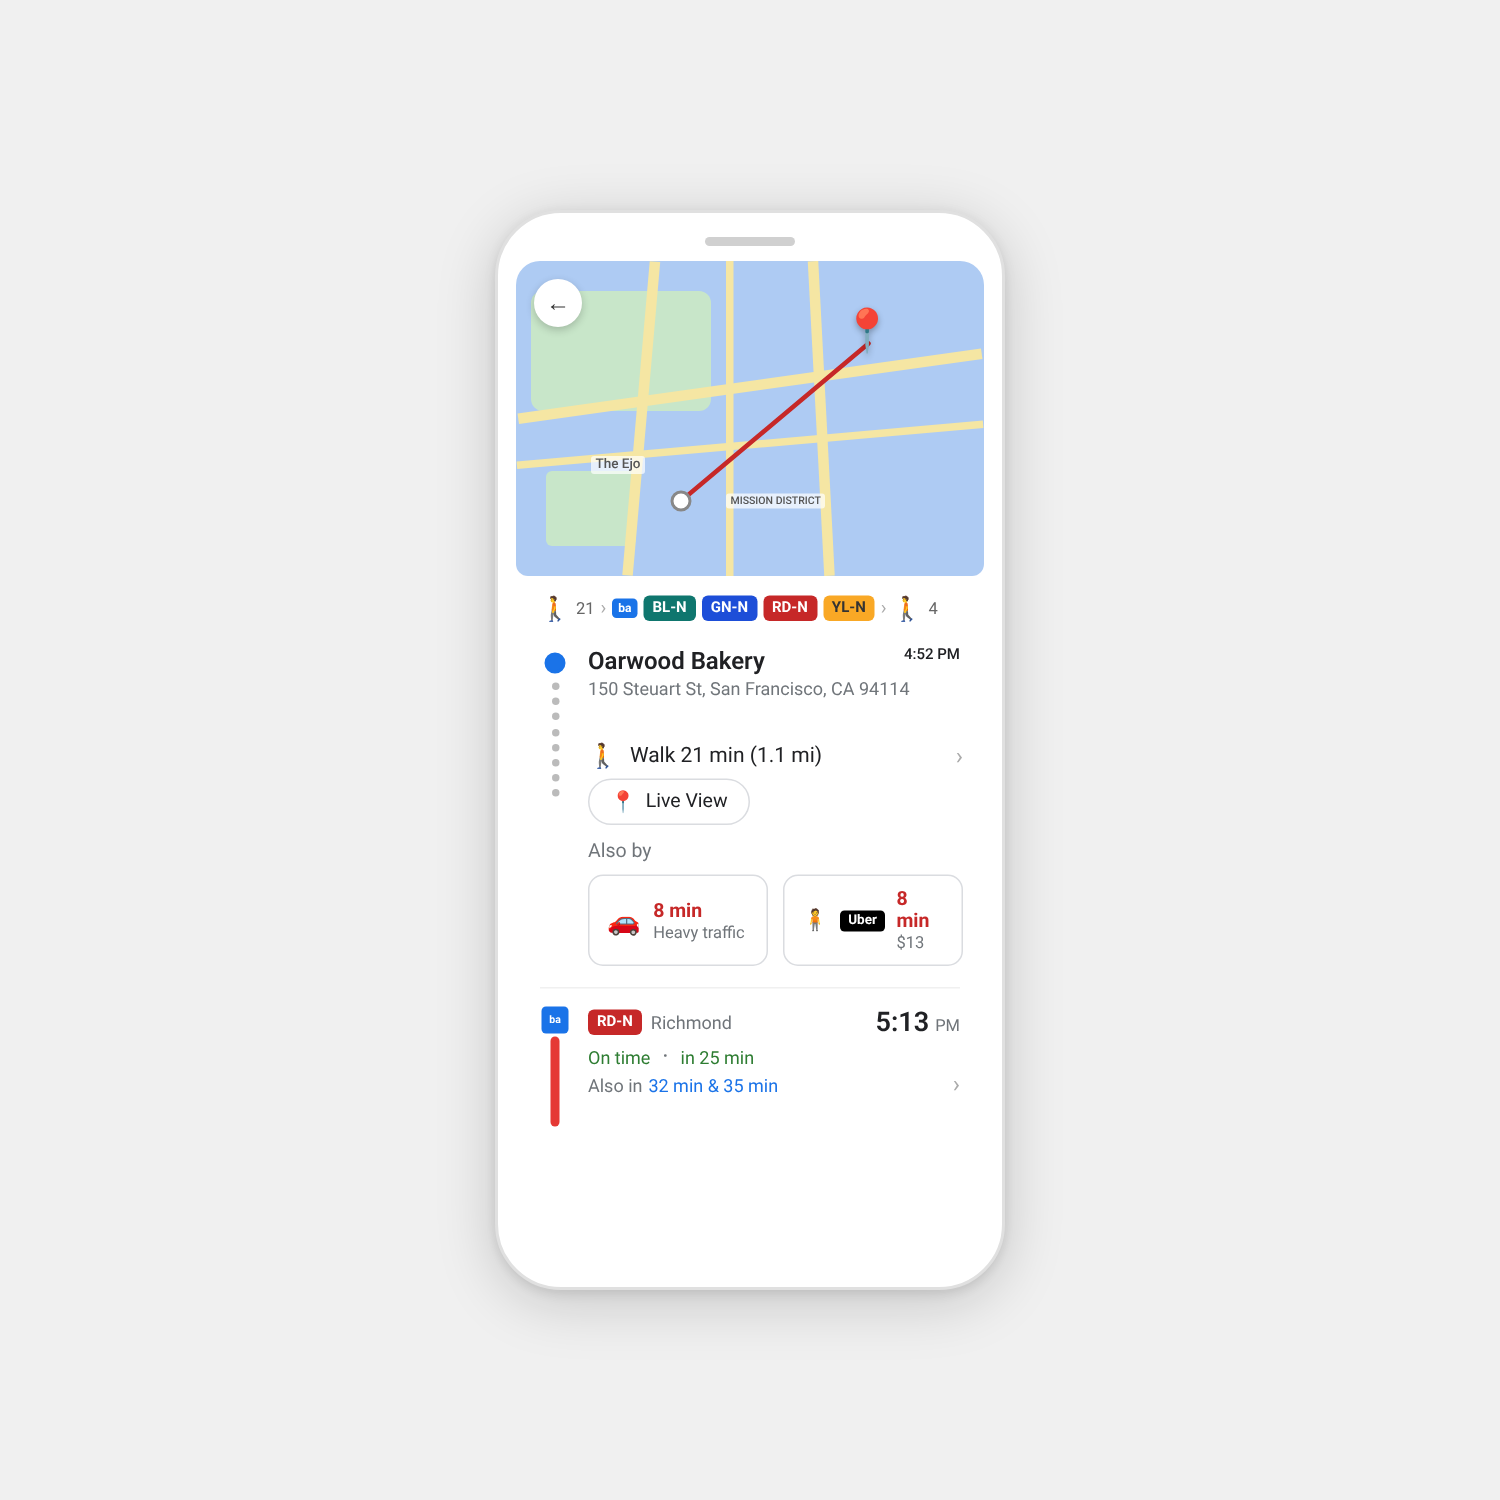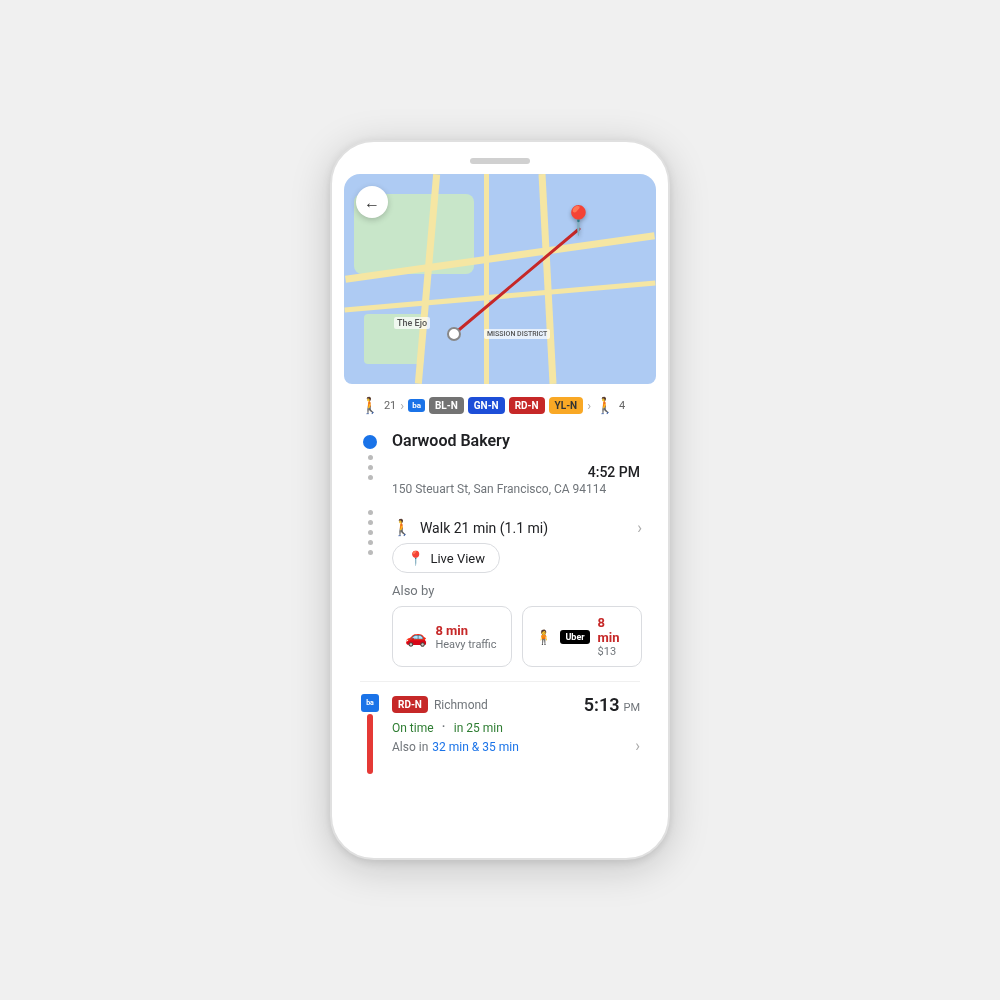--- a/index.html
+++ b/index.html
@@ -133,21 +133,21 @@
       padding: 2px 4px;
       border-radius: 3px;
     }
     .transit-badge {
       color: white;
       font-size: 10px;
       font-weight: 700;
       padding: 3px 6px;
       border-radius: 4px;
     }
-    .badge-bl { background: #737373; }
+    .badge-bl { background: #0f766e; }
     .badge-gn { background: #1d4ed8; }
     .badge-rd { background: #c62828; }
     .badge-yl { background: #f9a825; color: #333; text-align: center; }
     
     .stop-section {
       display: flex;
       gap: 12px;
       margin-top: 8px;
     }
     .timeline-col {
@@ -187,24 +187,23 @@
       display: flex;
       justify-content: space-between;
       align-items: flex-start;
     }
     .stop-name {
       font-size: 16px;
       font-weight: 600;
       color: #202124;
     }
     .stop-time {
-      font-size: 14px;
+      font-size: 10px;
       font-weight: 500;
       color: #202124;
-      margin-top: 33px;
     }
     .stop-addr {
       font-size: 12px;
       color: #70757a;
       margin-top: 2px;
     }
     
     .walk-section {
       display: flex;
       align-items: center;
@@ -393,21 +392,21 @@
     <div class="map-road map-road-v1"></div>
     <div class="map-road map-road-v2"></div>
     <div class="map-road map-road-v3"></div>
 
     <svg class="route-svg">
       <line x1="110" y1="160" x2="235" y2="55" stroke="#c62828" stroke-width="3" stroke-linecap="round"></line>
       <circle cx="110" cy="160" r="6" fill="white" stroke="#888" stroke-width="2"></circle>
       <circle cx="235" cy="55" r="0" fill="none"></circle>
     </svg>
 
-    <div class="map-label" style="top:143px; left:50px;">The Ejo</div>
+    <div class="map-label" style="top:130px; left:50px;">The Ejo</div>
     <div class="map-label" style="top:155px; left:140px; font-size:7px;">MISSION DISTRICT</div>
 
     <div class="map-pin">📍</div>
 
     <div class="back-btn">←</div>
   </div>
 
   <div class="content">
 
     <div class="transit-bar">

